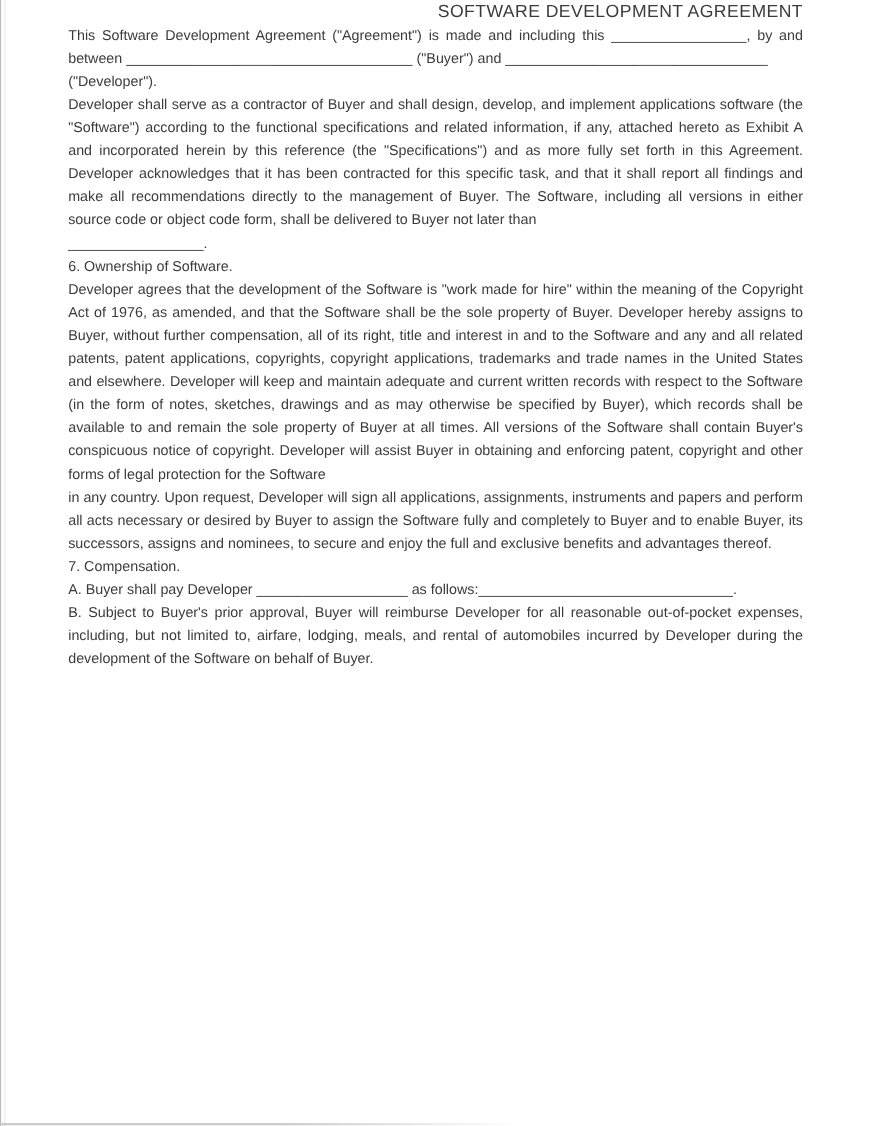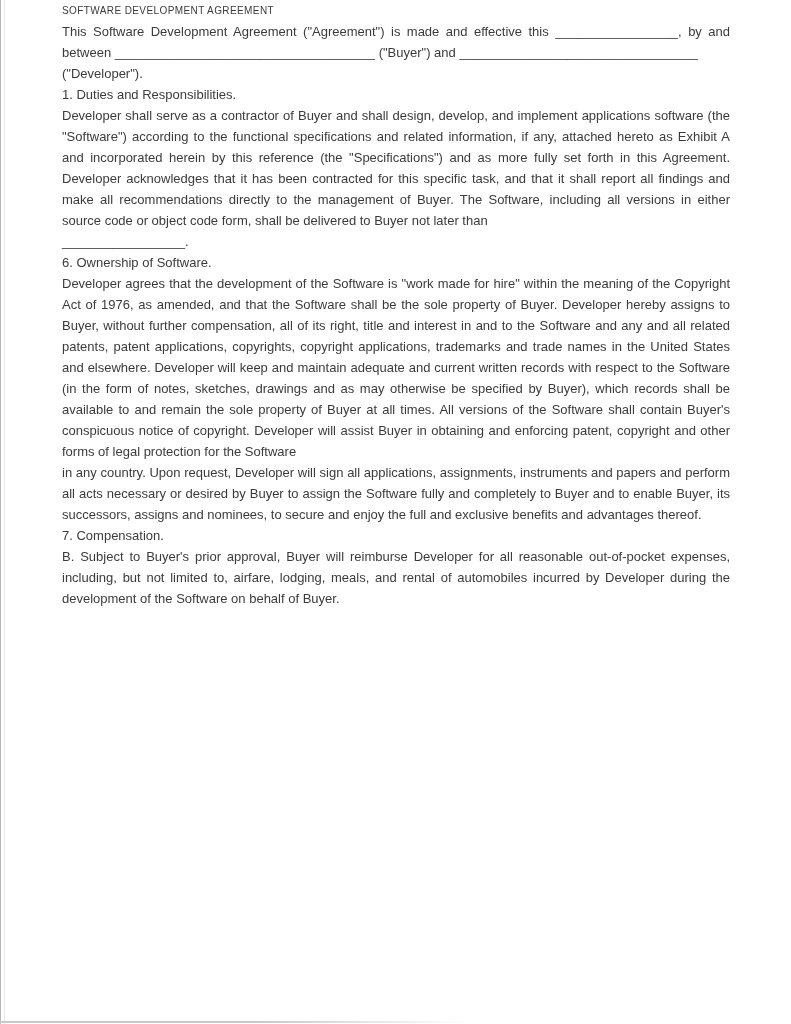--- a/index.html
+++ b/index.html
@@ -16,24 +16,24 @@
     position:absolute;
     left:62px;
     top:0;
     width:668px;
     font-size:13px;
     line-height:21px;
   }
   .content p { margin:0; }
   .title {
     margin:62px 0 0 0;
-    font-size:10px;
+    font-size:16px;
     font-weight:400;
     letter-spacing:0.4px;
-    text-align:left;
+    text-align:right;
   }
   .j { text-align:justify; }
   .intro   { margin-top:14px; }
   .mt      { margin-top:17px; }
   .clause  { margin-left:43px; }
   .clause-b{ margin-top:16px; }
   
   .edge-left  { position:absolute; left:0;  top:0; width:1px; height:1024px; background:#b9b9b9; }
   .edge-left2 { position:absolute; left:4px; top:0; width:1px; height:1024px; background:#e9e9e9; }
   .edge-bottom{
@@ -47,30 +47,30 @@
 <div class="page">
 
   <div class="edge-left"></div>
   <div class="edge-left2"></div>
   <div class="edge-bottom"></div>
 
   <div class="content">
 
     <p class="title">SOFTWARE DEVELOPMENT AGREEMENT</p>
 
-    <p class="intro j"><span>This Software Development Agreement ("Agreement") is made and effective this _________________, by and between ____________________________________ ("Buyer") and _________________________________</span><br><span>("Developer").</span></p>
+    <p class="intro j"><span>This Software Development Agreement ("Agreement") is made and including this _________________, by and between ____________________________________ ("Buyer") and _________________________________</span><br><span>("Developer").</span></p>
 
 
-    <p class="mt">1. Duties and Responsibilities.</p>
 
     <p class="j"><span>Developer shall serve as a contractor of Buyer and shall design, develop, and implement applications software (the "Software") according to the functional specifications and related information, if any, attached hereto as Exhibit A and incorporated herein by this reference (the "Specifications") and as more fully set forth in this Agreement. Developer acknowledges that it has been contracted for this specific task, and that it shall report all findings and make all recommendations directly to the management of Buyer. The Software, including all versions in either source code or object code form, shall be delivered to Buyer not later than</span><br><span>_________________.</span></p>
 
     <p class="mt">6. Ownership of Software.</p>
 
     <p class="j"><span>Developer agrees that the development of the Software is "work made for hire" within the meaning of the Copyright Act of 1976, as amended, and that the Software shall be the sole property of Buyer. Developer hereby assigns to Buyer, without further compensation, all of its right, title and interest in and to the Software and any and all related patents, patent applications, copyrights, copyright applications, trademarks and trade names in the United States and elsewhere. Developer will keep and maintain adequate and current written records with respect to the Software (in the form of notes, sketches, drawings and as may otherwise be specified by Buyer), which records shall be available to and remain the sole property of Buyer at all times. All versions of the Software shall contain Buyer's conspicuous notice of copyright. Developer will assist Buyer in obtaining and enforcing patent, copyright and other forms of legal protection for the Software</span><br><span>in any country. Upon request, Developer will sign all applications, assignments, instruments and papers and perform all acts necessary or desired by Buyer to assign the Software fully and completely to Buyer and to enable Buyer, its successors, assigns and nominees, to secure and enjoy the full and exclusive benefits and advantages thereof.</span></p>
 
     <p class="mt">7. Compensation.</p>
 
+    <p class="clause">A. Buyer shall pay Developer ___________________ as follows:________________________________.</p>
 
     <p class="clause clause-b j">B. Subject to Buyer's prior approval, Buyer will reimburse Developer for all reasonable out-of-pocket expenses, including, but not limited to, airfare, lodging, meals, and rental of automobiles incurred by Developer during the development of the Software on behalf of Buyer.</p>
 
   </div>
 </div>
 
 </body></html>

